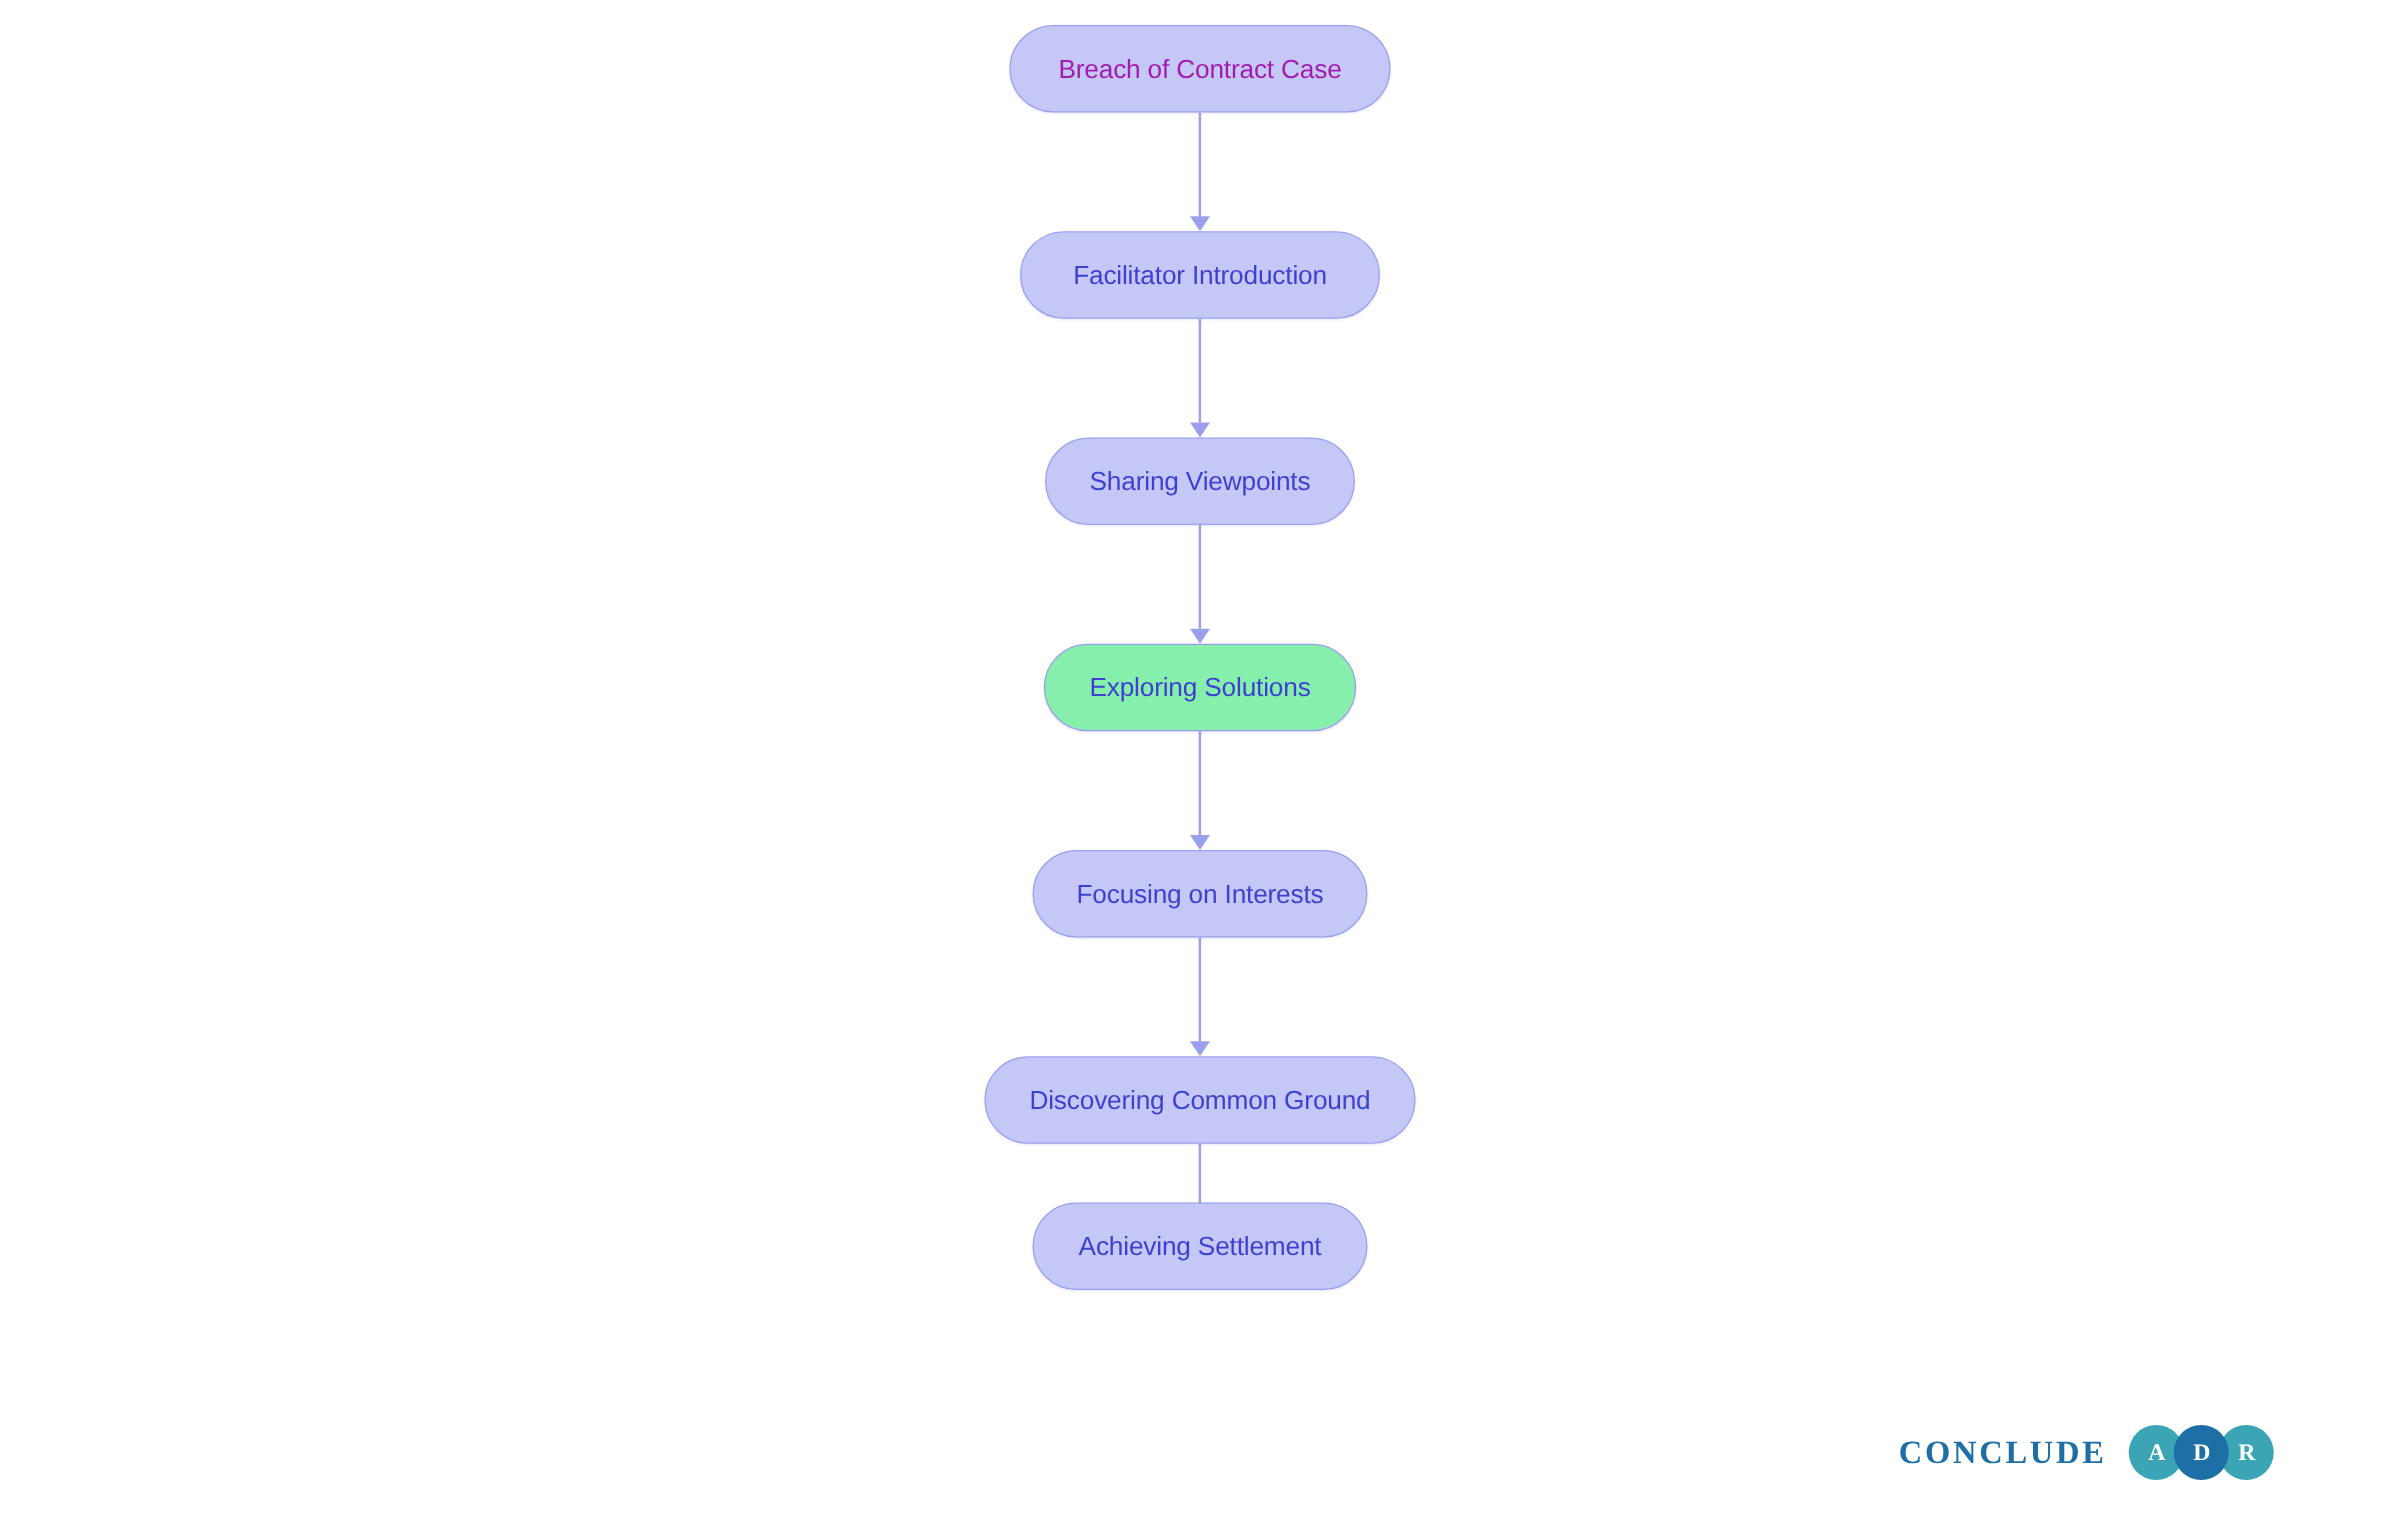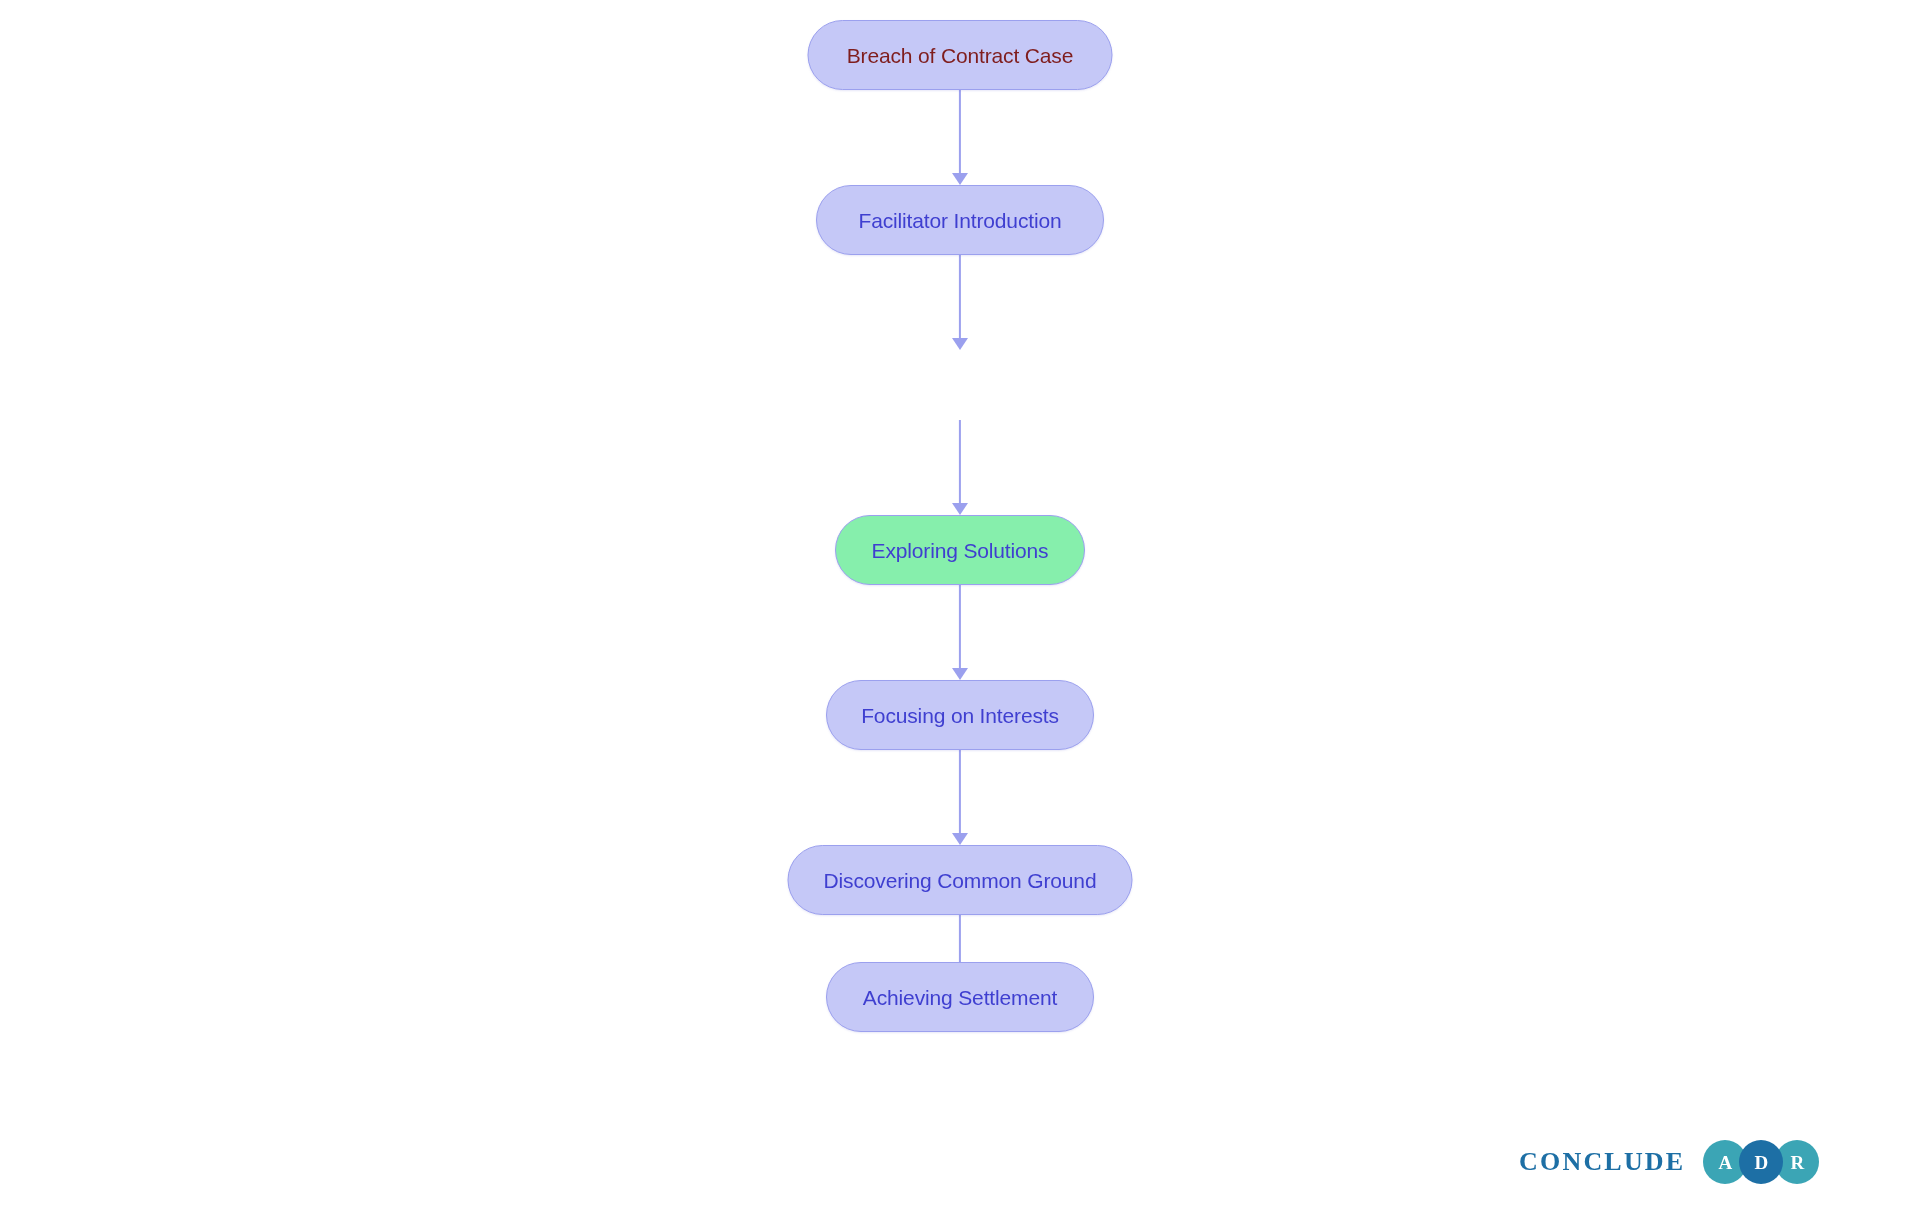--- a/index.html
+++ b/index.html
@@ -129,24 +129,27 @@
     </div>
     <div class="connector" style="left: 960px; top: 750px; height: 95px;">
       <div class="shaft" style="height: 83px; background: rgb(155, 160, 238);"></div>
       <div class="head" style="top: 83px; border-top-color: rgb(155, 160, 238);"></div>
     </div>
     <div class="connector" style="left: 960px; top: 915px; height: 95px;">
       <div class="shaft" style="height: 83px; background: rgb(155, 160, 238);"></div>
       <div class="head" style="top: 83px; border-top-color: rgb(155, 160, 238);"></div>
     </div>
     <div class="node" style="left: 960px; top: 55px; width: 305px; background: rgb(197, 200, 247); border-color: rgb(155, 160, 238);">
-      <span class="node-label" style="color: #7f1d1d;">Breach of Contract Case</span>
+      <span class="node-label" style="color: #a21caf;">Breach of Contract Case</span>
     </div>
     <div class="node" style="left: 960px; top: 220px; width: 288px; background: rgb(197, 200, 247); border-color: rgb(155, 160, 238);">
       <span class="node-label" style="color: rgb(63, 63, 208);">Facilitator Introduction</span>
+    </div>
+    <div class="node" style="left: 960px; top: 385px; width: 248px; background: rgb(197, 200, 247); border-color: rgb(155, 160, 238);">
+      <span class="node-label" style="color: rgb(63, 63, 208);">Sharing Viewpoints</span>
     </div>
     <div class="node" style="left: 960px; top: 550px; width: 250px; background: #86efac; border-color: rgb(155, 160, 238);">
       <span class="node-label" style="color: rgb(63, 63, 208);">Exploring Solutions</span>
     </div>
     <div class="node" style="left: 960px; top: 880px; width: 345px; background: rgb(197, 200, 247); border-color: rgb(155, 160, 238);">
       <span class="node-label" style="color: rgb(63, 63, 208);">Discovering Common Ground</span>
     </div>
     <div class="node" style="left: 960px; top: 715px; width: 268px; background: rgb(197, 200, 247); border-color: rgb(155, 160, 238);">
       <span class="node-label" style="color: rgb(63, 63, 208);">Focusing on Interests</span>
     </div>

